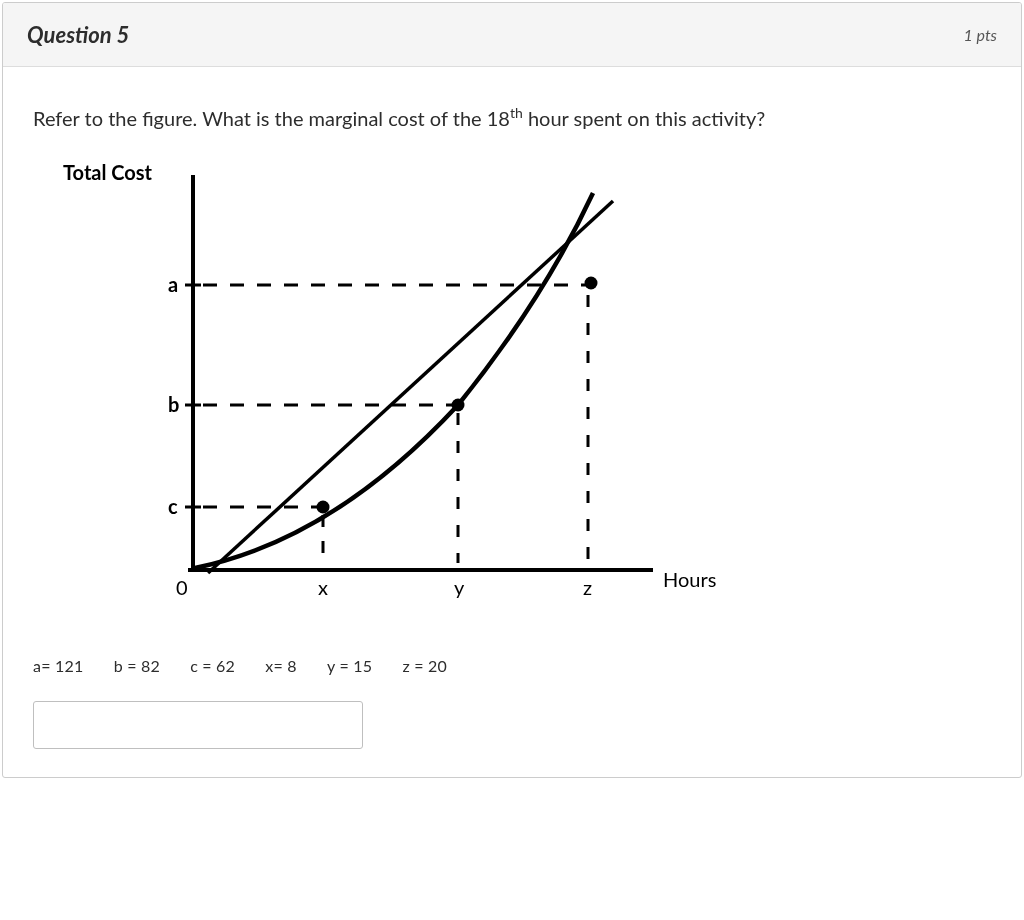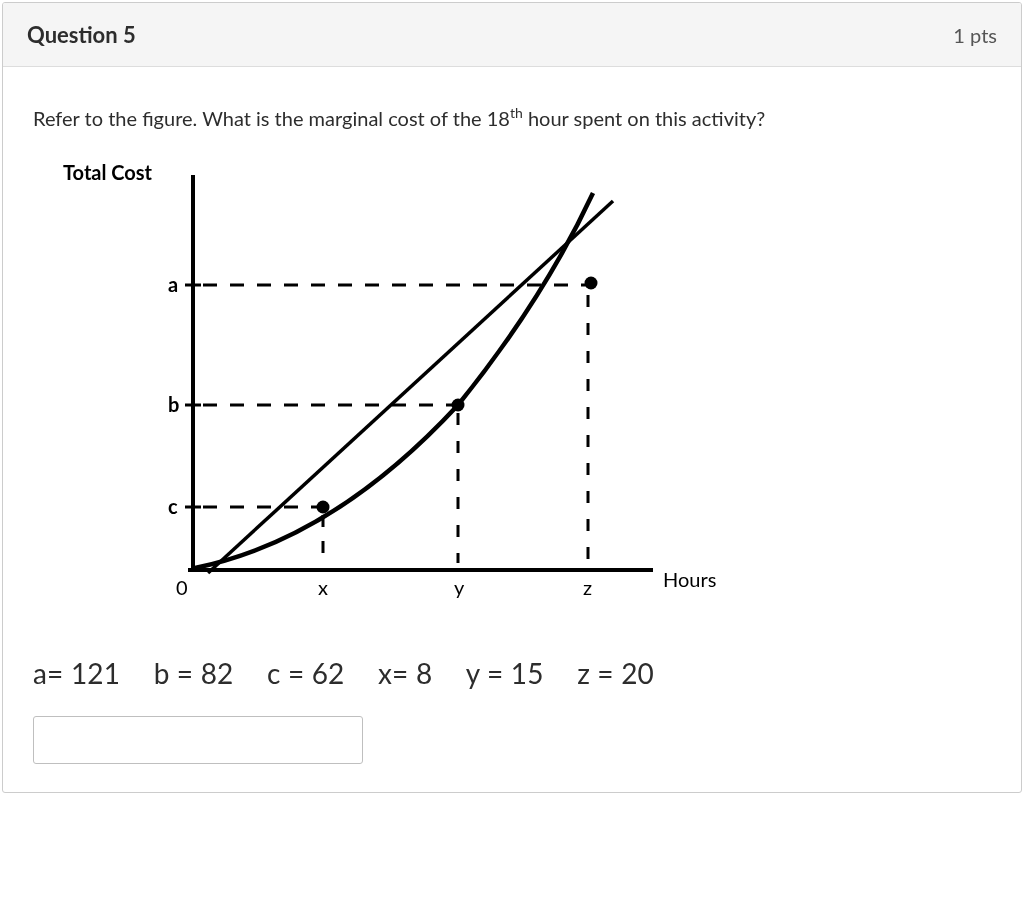--- a/index.html
+++ b/index.html
@@ -14,48 +14,49 @@
       overflow: hidden;
       width: 1020px;
     }
     .question-header {
       background: #f5f5f5;
       border-bottom: 1px solid #ddd;
       padding: 18px 24px;
       display: flex;
       justify-content: space-between;
       align-items: center;
+      font-style: italic;
     }
     .question-title {
       font-size: 22px;
       font-weight: 700;
       color: #2d2d2d;
     }
     .question-points {
-      font-size: 20px;
+      font-size: 16px;
       color: #555;
     }
     .question-body {
       padding: 34px 30px 28px 30px;
       color: #2d2d2d;
     }
     .prompt {
       font-size: 20px;
       line-height: 1.7;
       margin-bottom: 6px;
     }
     .prompt sup {
       font-size: 0.7em;
     }
     .chart-wrap {
       margin-top: 20px;
       margin-bottom: 28px;
     }
     .values-line {
-      font-size: 28px;
+      font-size: 16px;
       margin: 8px 0 26px 0;
       letter-spacing: 0.2px;
     }
     .values-line span {
       margin-right: 26px;
       display: inline-block;
     }
     .answer-input {
       width: 330px;
       height: 48px;

